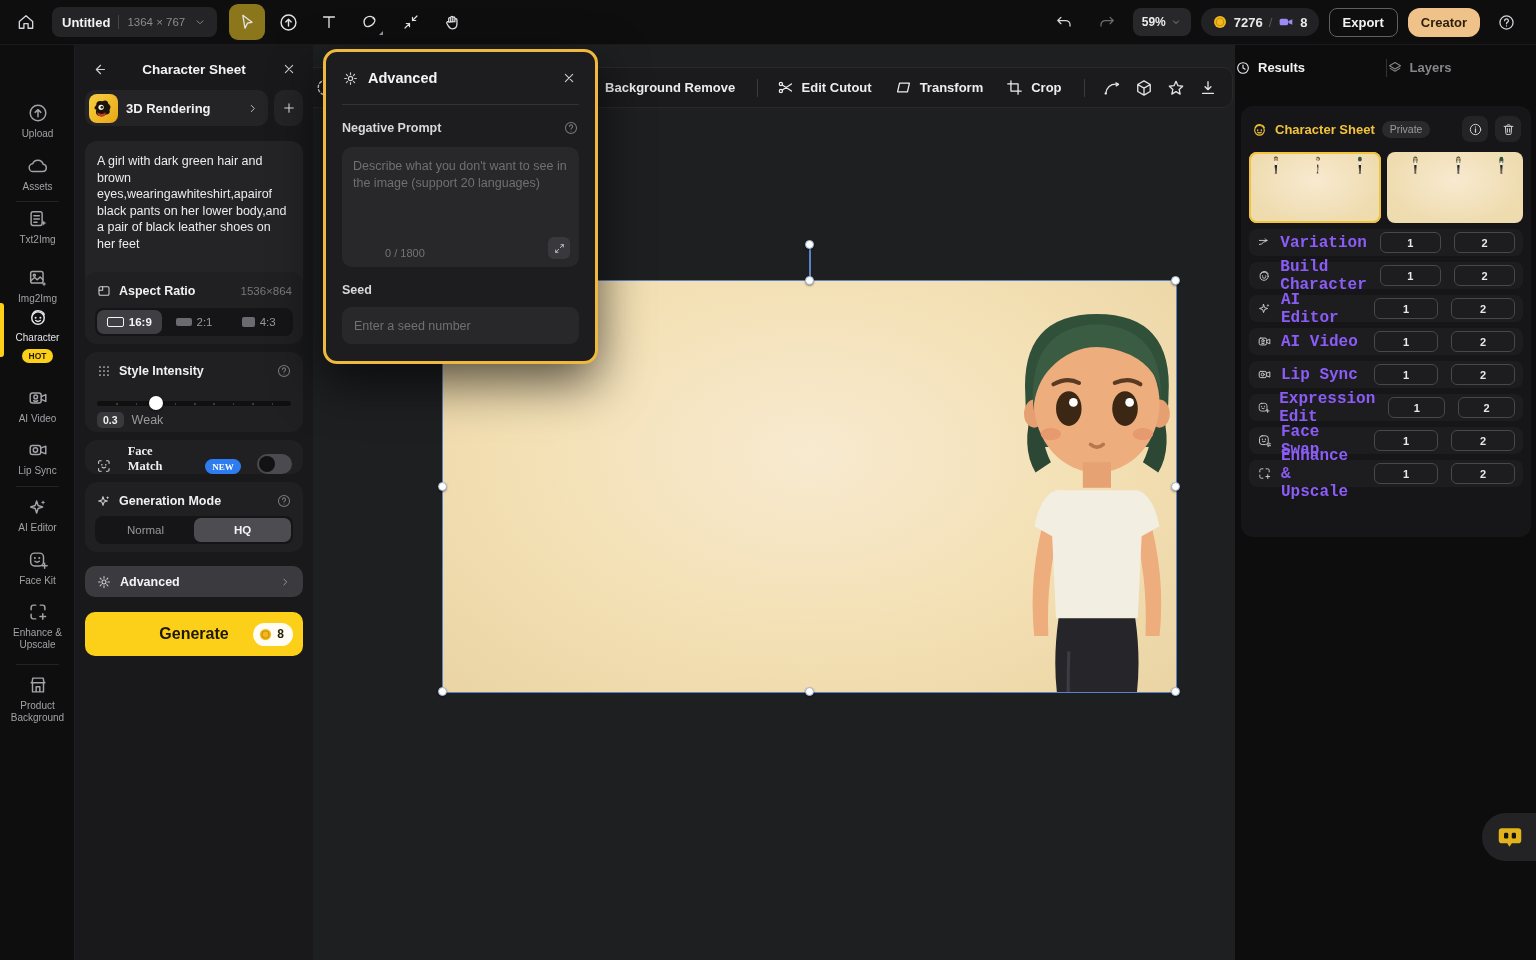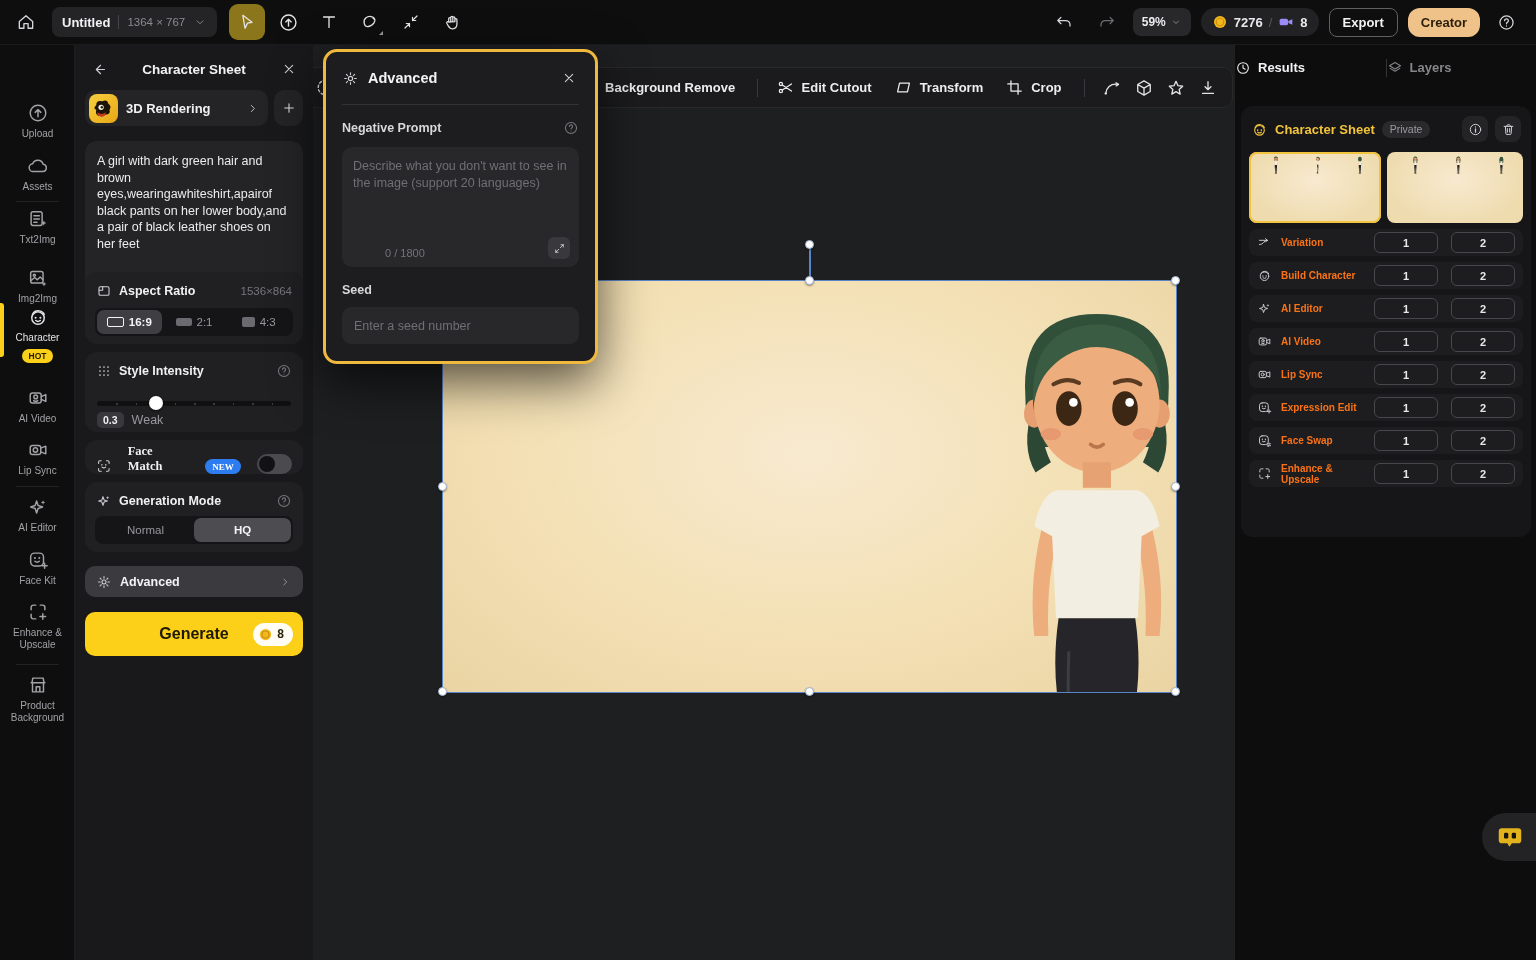--- a/index.html
+++ b/index.html
@@ -181,21 +181,21 @@
   .rc-actbtn { width:26px; height:26px; background:#242427; border-radius:8px;
     display:flex; align-items:center; justify-content:center; color:#cfcfd3; cursor:pointer; }
   #thumbs { display:flex; gap:6px; padding:0 2px; }
   .thumb { height:71px; border-radius:8px; overflow:hidden; position:relative; cursor:pointer;
     background:radial-gradient(ellipse at 50% 40%, #f8ead0, #eedbae 75%); }
   .thumb.sel { outline:2px solid #f2c33c; outline-offset:-2px; }
   #thumb1 { width:134px; } #thumb2 { width:138px; }
   .action-row { position:relative; height:27px; margin:6px 2px 0 2px; background:#1d1d20;
     border-radius:8px; display:flex; align-items:center; padding:0 8px; gap:9px; }
   .action-row svg { width:15px; height:15px; color:#c8c8cc; }
-  .action-row .lbl { flex:1; font-size:10px; font-weight:bold; color:#f97316; }
+  .action-row .lbl { flex:1; font-size:16px; font-weight:bold; color:#8b5cf6;font-family:Liberation Mono, monospace; }
   .num-btn { width:64px; height:21px; border:1px solid #47474c; border-radius:6px;
     display:flex; align-items:center; justify-content:center; font-size:11px;
     font-weight:bold; color:#e8e8ea; cursor:pointer; margin-left:4px; }
 
   
   #chat-pill { left:1482px; top:813px; width:70px; height:48px; background:#232326;
     border-radius:24px 0 0 24px; display:flex; align-items:center; z-index:45;
     padding-left:13px; cursor:pointer; }
 </style>
 </head>

